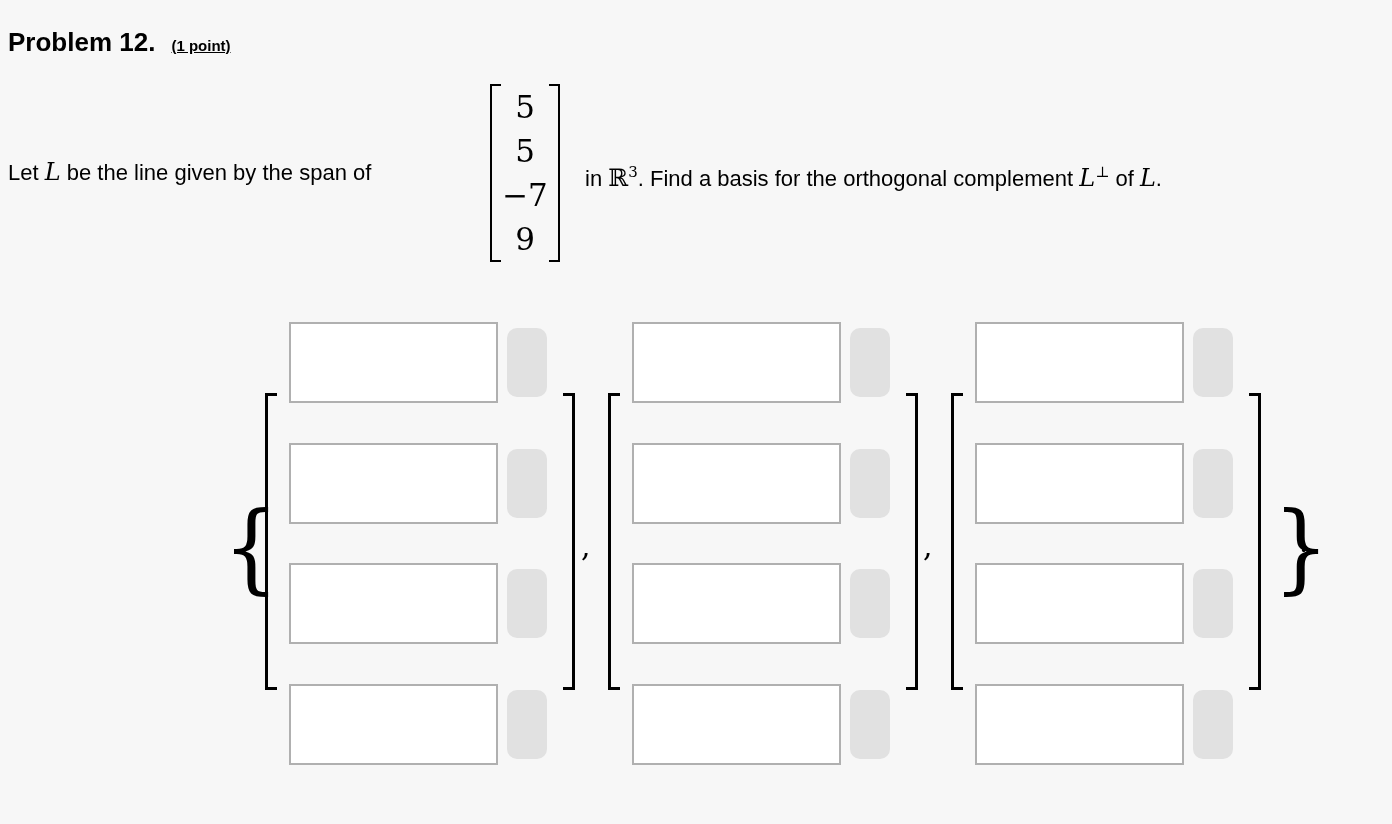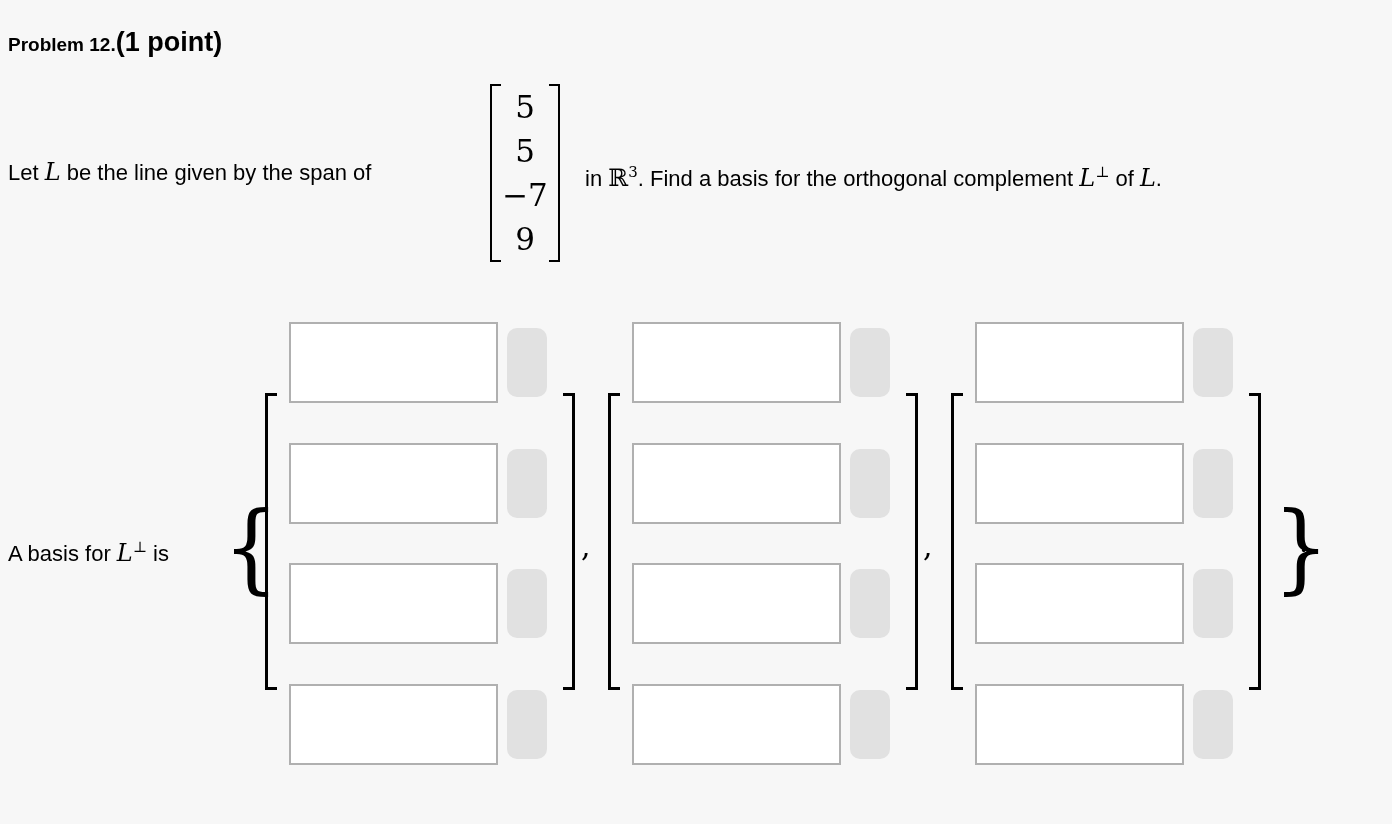--- a/index.html
+++ b/index.html
@@ -7,22 +7,22 @@
   body {
     background:#f7f7f7;
     font-family:"Liberation Sans", sans-serif;
     color:#000;
     overflow:hidden;
   }
   .page { position:relative; width:1392px; height:824px; }
 
   
   .heading { position:absolute; left:8px; top:22px; font-weight:bold; white-space:nowrap; }
-  .heading-title  { font-size:19px; }
-  .heading-points { font-size:27px; margin-left:0; }
+  .heading-title  { font-size:26px; }
+  .heading-points { font-size:15px; margin-left:16px;text-decoration:underline; }
 
   
   .math { font-family:"DejaVu Serif","DejaVu Sans",serif; }
   .mi   { font-family:"DejaVu Serif","DejaVu Sans",serif; font-style:italic; font-size:24px; }
   sup.msup { font-size:15px; vertical-align:9px; font-family:"DejaVu Serif","DejaVu Sans",serif; }
 
   
   .stmt-text1 { position:absolute; left:8px;  top:158px; font-size:22px; line-height:28px; white-space:nowrap;text-align:right; }
   .stmt-text2 { position:absolute; left:585px; top:158px; font-size:22px; line-height:28px; white-space:nowrap; }
   .bbR { font-size:24px;margin-top:14px; }
@@ -108,23 +108,20 @@
     </div>
     <div class="vbr right"></div>
   </div>
 
   <div class="stmt-text2"><span>in</span>
     <span class="math bbR"><span>ℝ</span><sup class="msup">3</sup></span><span>. Find a basis for the orthogonal complement</span>
     <span class="mi">L</span><sup class="msup">⊥</sup>
     <span>of</span>
     <span class="mi">L</span><span>.</span></div>
 
-  <div class="answer-label"><span>A basis for</span>
-    <span class="mi">L</span><sup class="msup">⊥</sup>
-    <span>is</span></div>
 
   <div class="brace open">{</div>
 
   <div class="ans-col c1">
     <div class="abr left"></div>
     <div class="ans-row r1">
       <input class="ans-input" type="text" value="" style="">
       <button class="ans-pill"></button>
     </div>
     <div class="ans-row r2">

